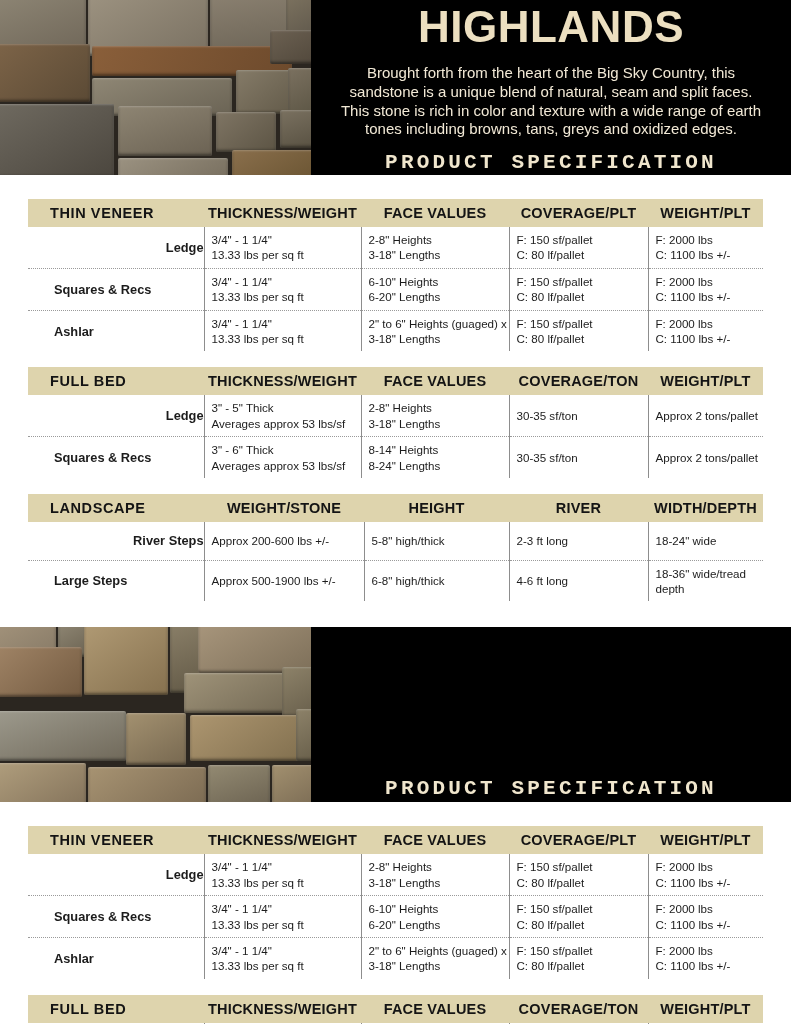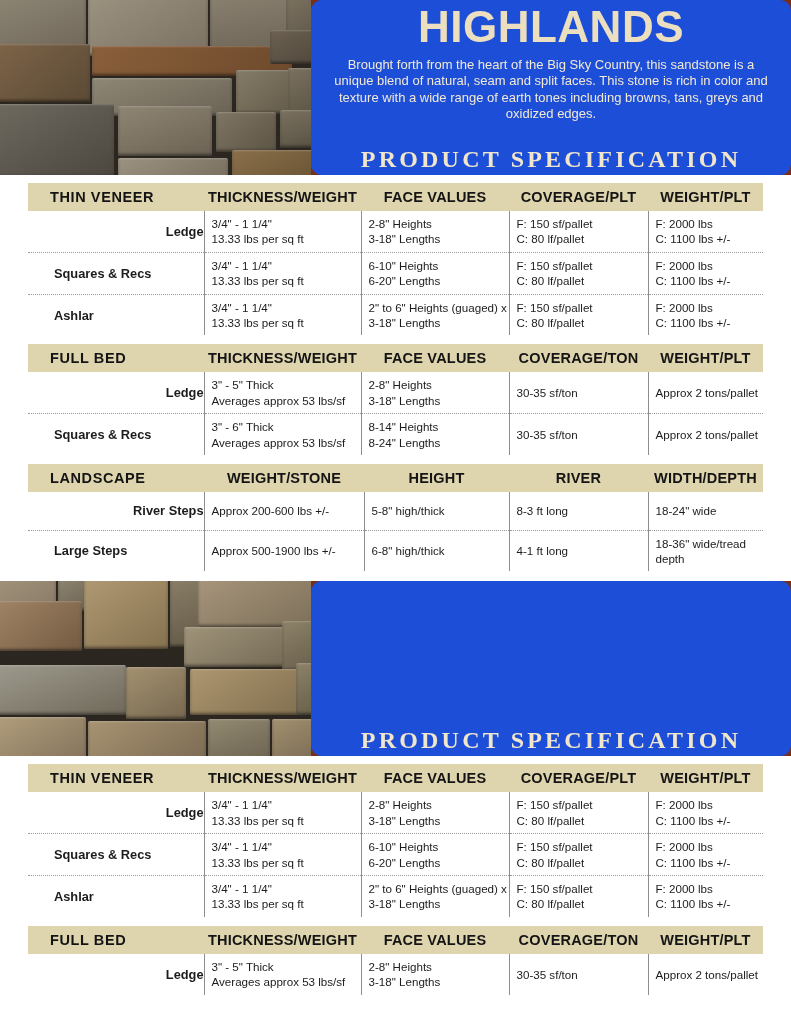--- a/index.html
+++ b/index.html
@@ -25,73 +25,72 @@
   }
   .banner-photo {
     width: 311px;
     height: 175px;
     flex: 0 0 311px;
     position: relative;
     overflow: hidden;
   }
   .banner-text {
     flex: 1 1 auto;
-    background: #1d4ed8;
+    background: #000000;
     color: #ebe0c2;
     text-align: center;
     padding: 4px 10px 0 10px;
     box-sizing: border-box;
     display: flex;
     flex-direction: column;
     justify-content: flex-start;
-    border-radius: 11px;
   }
   .product-title {
     font-size: 44px;
     font-weight: bold;
     letter-spacing: 0.5px;
     line-height: 1.04;
     color: #ecdfc0;
     margin: 0 0 2px 0;
     white-space: nowrap;
   }
   .product-title.small {
     font-size: 41px;
   }
   .product-desc {
-    font-size: 13px;
+    font-size: 15px;
     line-height: 1.26;
     color: #f2e9d6;
-    margin: 5px;
+    margin: 12px;
     padding: 0 4px;
   }
   .spec-label {
-    font-family: Liberation Serif, serif;
-    font-size: 24px;
+    font-family: Liberation Mono, monospace;
+    font-size: 21px;
     font-weight: bold;
     letter-spacing: 3.2px;
     color: #f0e6cd;
     margin-top: auto;
     padding-bottom: 2px;
   }
 
   
   .stone-wall { position: absolute; inset: 0; }
   .stone-wall .bg { position: absolute; inset: 0; background: #2b2620; }
   .stone {
     position: absolute;
     border-radius: 2px;
     box-shadow: inset 0 1px 2px rgba(255,255,255,.22),
                 inset 0 -2px 3px rgba(0,0,0,.45);
   }
 
   
   .table-block {
     width: 735px;
-    margin: 0 auto;
+    margin: 16px auto;
     padding: 0;
   }
   .spec-table {
     width: 100%;
     border-collapse: collapse;
     table-layout: fixed;
   }
   .spec-table thead th {
     background: #ded4ad;
     font-size: 14.5px;
@@ -328,36 +327,36 @@
     <tbody>
       <tr>
         <td class="rowlabel">River Steps</td>
         <td>
           <span class="cellline">Approx 200-600 lbs +/-</span>
         </td>
         <td>
           <span class="cellline">5-8" high/thick</span>
         </td>
         <td>
-          <span class="cellline">8-3 ft long</span>
+          <span class="cellline">2-3 ft long</span>
         </td>
         <td>
           <span class="cellline">18-24" wide</span>
         </td>
       </tr>
       <tr>
         <td class="rowlabel">Large Steps</td>
         <td>
           <span class="cellline">Approx 500-1900 lbs +/-</span>
         </td>
         <td>
           <span class="cellline">6-8" high/thick</span>
         </td>
         <td>
-          <span class="cellline">4-1 ft long</span>
+          <span class="cellline">4-6 ft long</span>
         </td>
         <td>
           <span class="cellline">18-36" wide/tread</span>
           <span class="cellline">depth</span>
         </td>
       </tr>
     </tbody>
   </table>
 </div>
 

